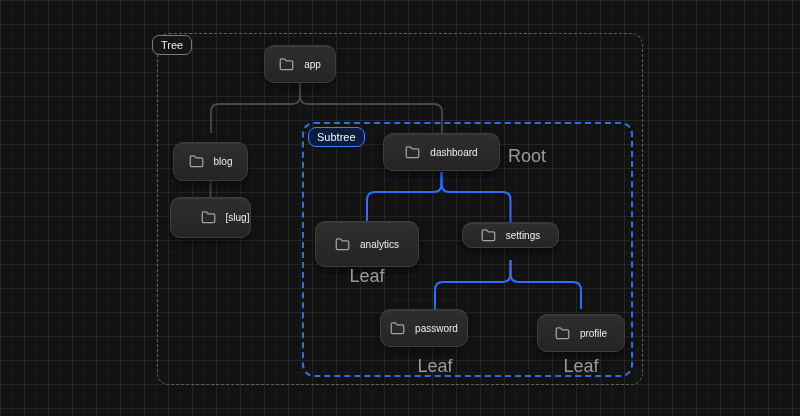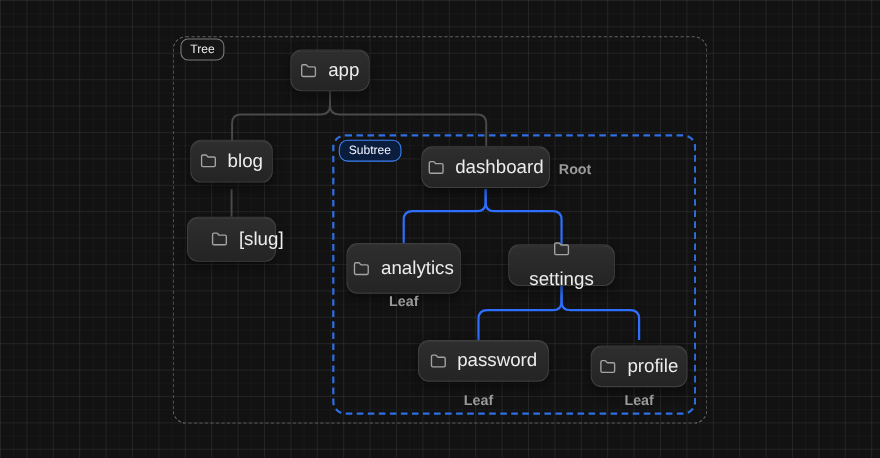--- a/index.html
+++ b/index.html
@@ -24,51 +24,51 @@
   }
   .subtree-box {
     position: absolute; left: 302px; top: 122px; width: 331px; height: 255px;
     border: 2px dashed #2e6fe4; border-radius: 12px;
   }
   .pill {
     position: absolute; font-size: 11px; line-height: 14px;
     padding: 2px 8px; border-radius: 7px; white-space: nowrap;
   }
   .tree-pill {
-    left: 164px; top: 35px; color: #ececec;
+    left: 152px; top: 35px; color: #ececec;
     background: #151515; border: 1px solid #7a7a7a;
   }
   .subtree-pill {
     left: 308px; top: 127px; color: #f2f6ff;
     background: #0b1d3d; border: 1.5px solid #3b82f6; border-radius: 8px;
   }
   svg.edges { position: absolute; left: 0; top: 0; pointer-events: none; }
   .edge-gray { stroke: #4a4a4a; stroke-width: 1.8; fill: none; }
   .edge-blue { stroke: #2f6fff; stroke-width: 2; fill: none; }
   .node {
     position: absolute; display: flex; align-items: center; gap: 10px;
     justify-content: center;
     background: linear-gradient(180deg, #2e2e2e 0%, #242424 100%);
     border: 1px solid #3e3e3e; border-radius: 10px;
-    color: #ededed; font-size: 17px;
+    color: #ededed; font-size: 10px;
     box-shadow: 0 4px 10px rgba(0,0,0,0.45), inset 0 1px 0 rgba(255,255,255,0.05);
   }
   .node .f-icon { display: inline-flex; flex: none; }
   .annotation {
-    position: absolute; color: #9a9a9a; font-size: 13px; white-space: nowrap; font-weight: bold;
+    position: absolute; color: #9a9a9a; font-size: 18px; white-space: nowrap;
   }
   .ann-center { transform: translateX(-50%); text-align: right; }
   
   .n-app       { left: 264px; top: 45px;  width: 72px;  height: 38px; }
-  .n-blog      { left: 173px; top: 127px; width: 75px;  height: 39px; }
+  .n-blog      { left: 173px; top: 142px; width: 75px;  height: 39px; }
   .n-slug      { left: 170px; top: 197px; width: 81px;  height: 41px; padding-left: 29px; }
   .n-dashboard { left: 383px; top: 133px; width: 117px; height: 38px; text-align: right; }
   .n-analytics { left: 315px; top: 221px; width: 104px; height: 46px; }
-  .n-settings  { left: 462px; top: 222px; width: 97px;  height: 38px; flex-direction: column; }
-  .n-password  { left: 380px; top: 309px; width: 119px; height: 38px; }
+  .n-settings  { left: 462px; top: 222px; width: 97px;  height: 26px; }
+  .n-password  { left: 380px; top: 309px; width: 88px; height: 38px; }
   .n-profile   { left: 537px; top: 314px; width: 88px;  height: 38px; }
 </style>
 </head>
 <body>
 
 <div class="canvas">
 
   <div class="tree-box"></div>
   <div class="subtree-box"></div>
 

